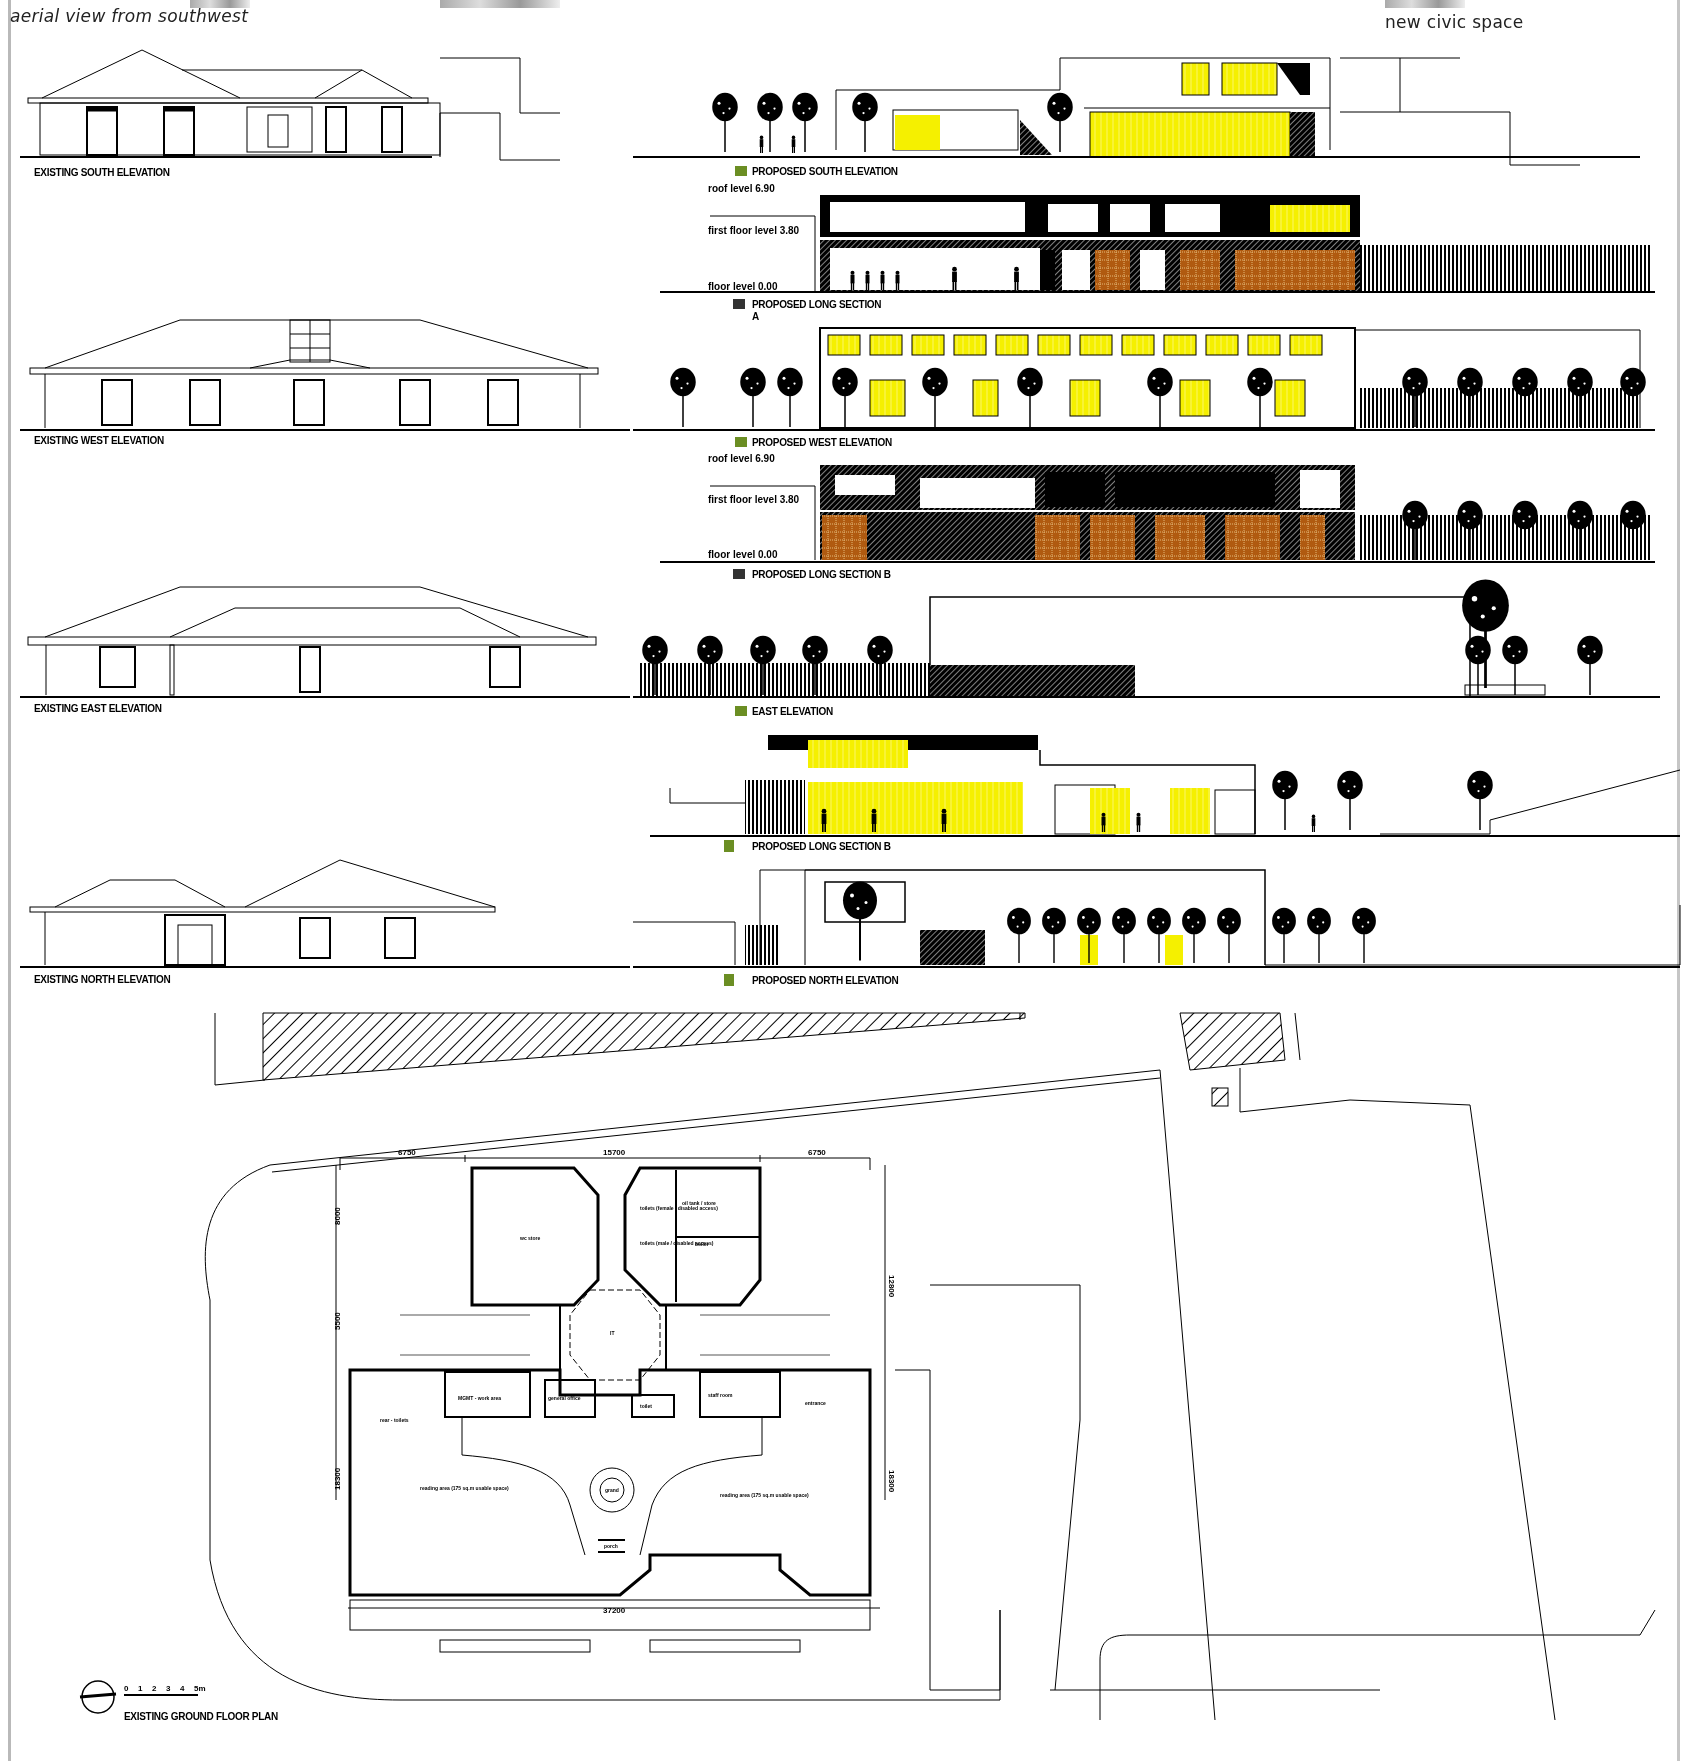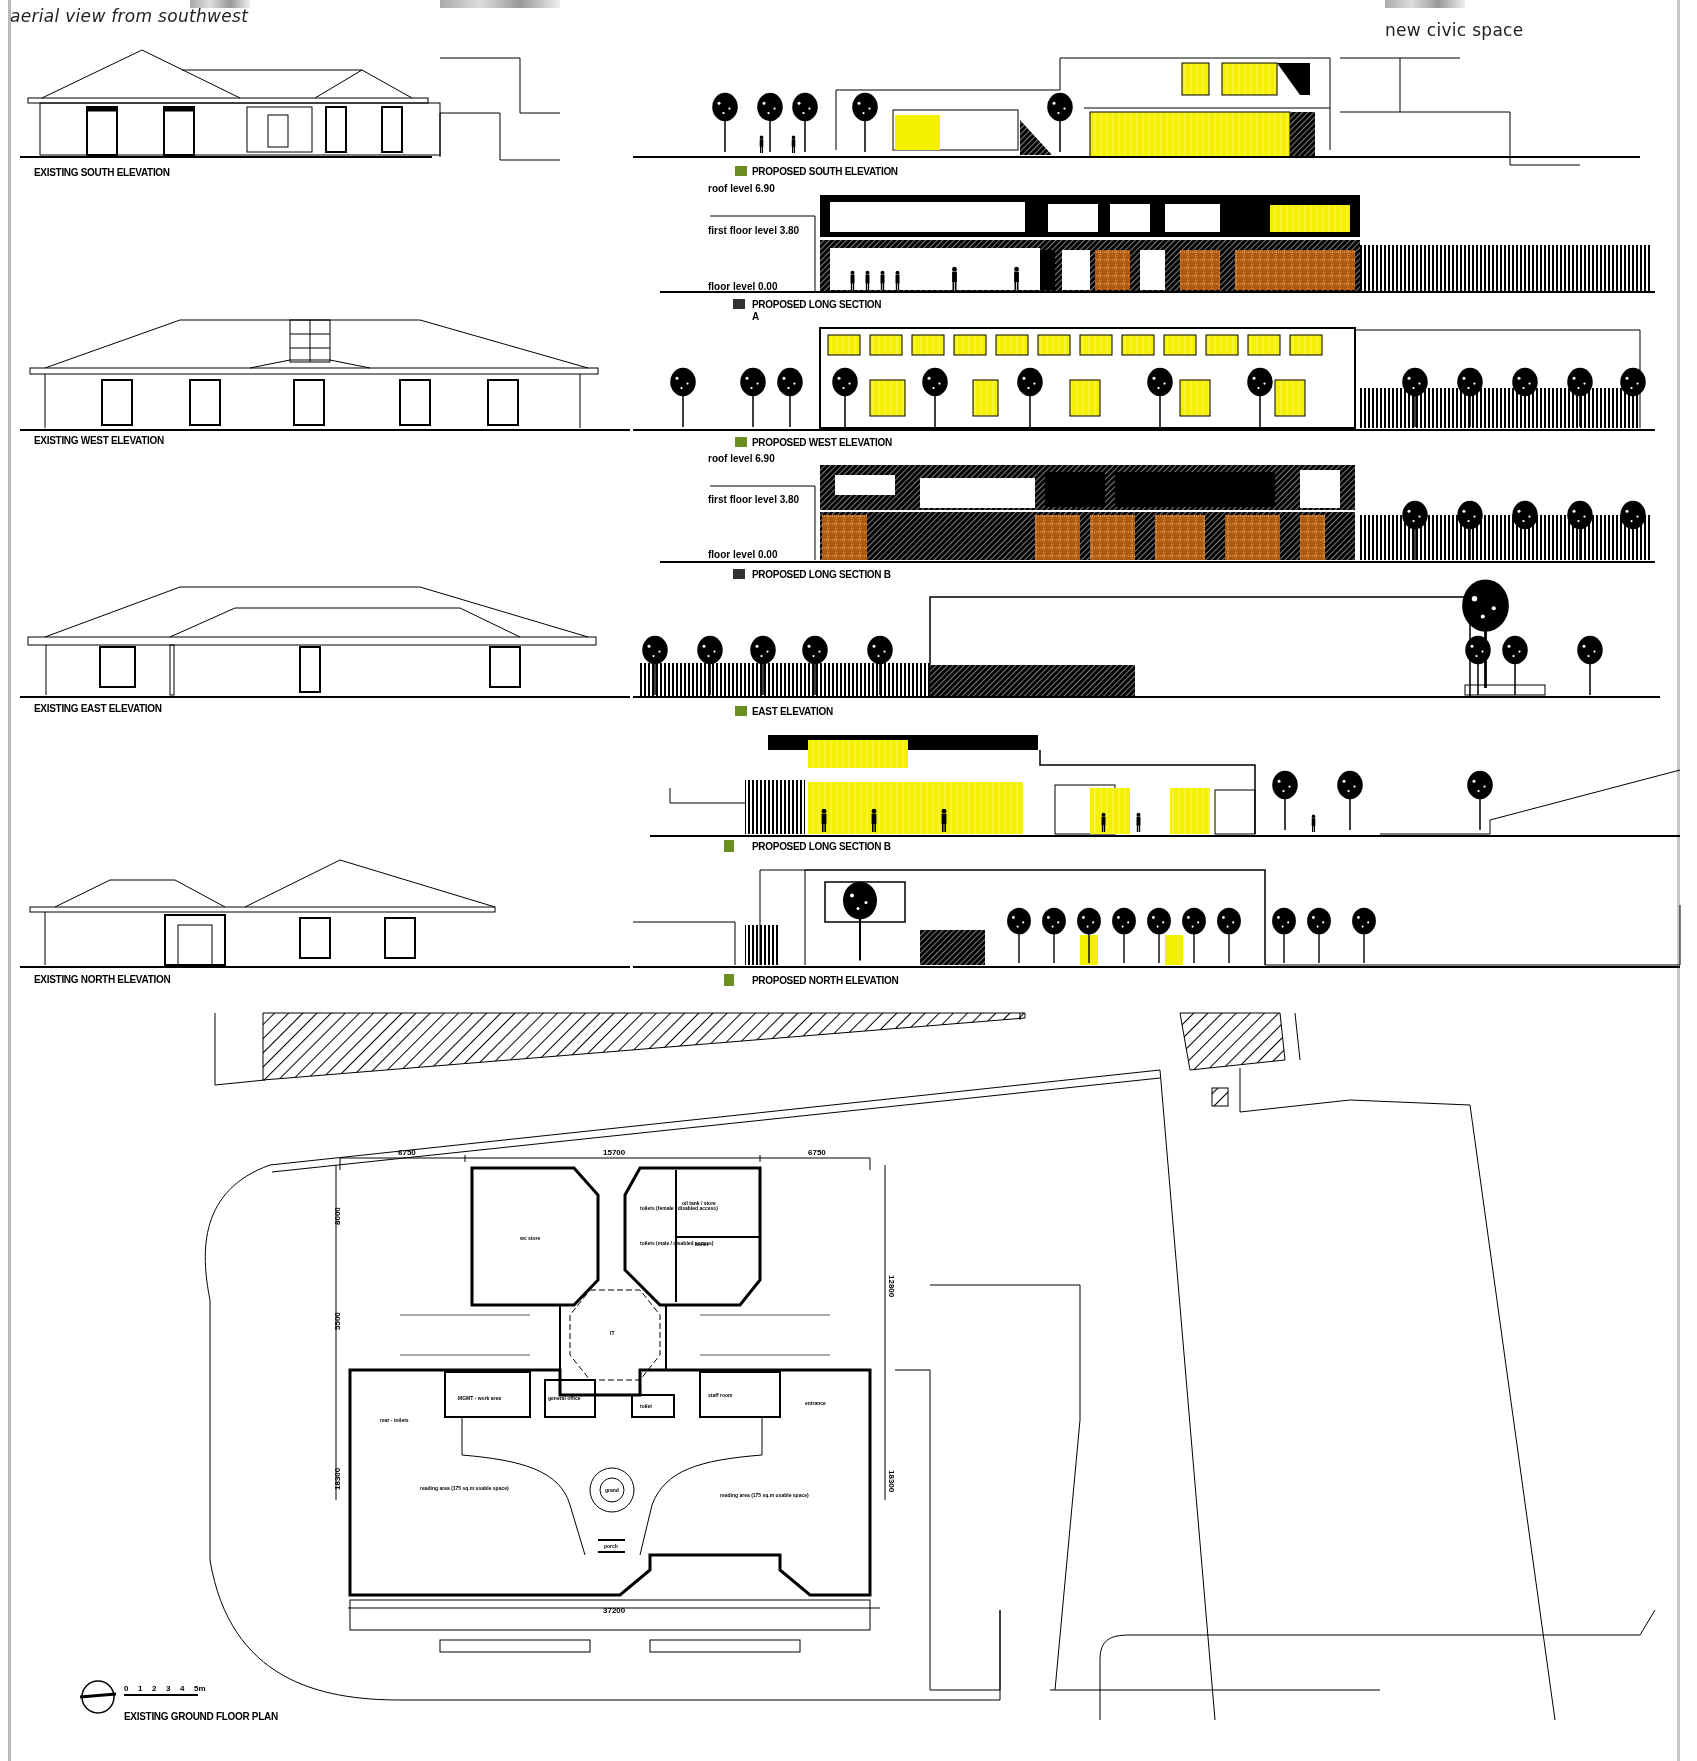--- a/index.html
+++ b/index.html
@@ -21,21 +21,21 @@
 <div class="sheet">
 
   <div class="thumb-strip" style="left:190px; width:60px;"></div>
   <div class="thumb-strip" style="left:440px; width:120px;"></div>
   <div class="thumb-strip" style="left:1385px; width:80px;"></div>
 
   <div class="frame-left"></div>
   <div class="frame-right"></div>
 
   <div class="caption" style="left:10px; top:6px;font-style:italic;">aerial view from southwest</div>
-  <div class="caption" style="left:1385px; top:20px;">new civic space</div>
+  <div class="caption" style="left:1385px; top:12px;">new civic space</div>
 
   <svg width="1697" height="1761" viewBox="0 0 1697 1761" style="position:absolute;left:0;top:0;">
     <defs>
       <pattern id="hatch" patternUnits="userSpaceOnUse" width="10" height="10" patternTransform="rotate(45)">
         <line x1="0" y1="0" x2="0" y2="10" stroke="#000" stroke-width="2"></line>
       </pattern>
       <pattern id="hatchDense" patternUnits="userSpaceOnUse" width="4" height="4" patternTransform="rotate(45)">
         <rect width="4" height="4" fill="#000"></rect>
         <line x1="0" y1="0" x2="0" y2="4" stroke="#fff" stroke-width="1"></line>
       </pattern>

